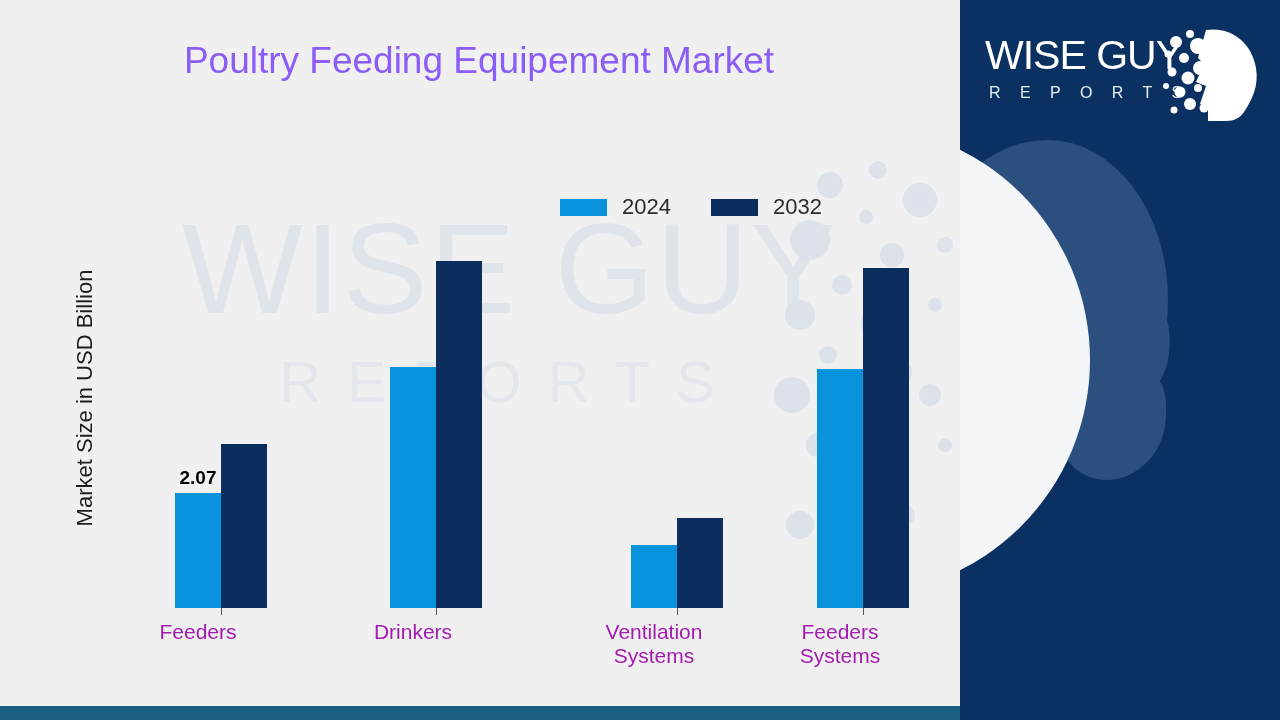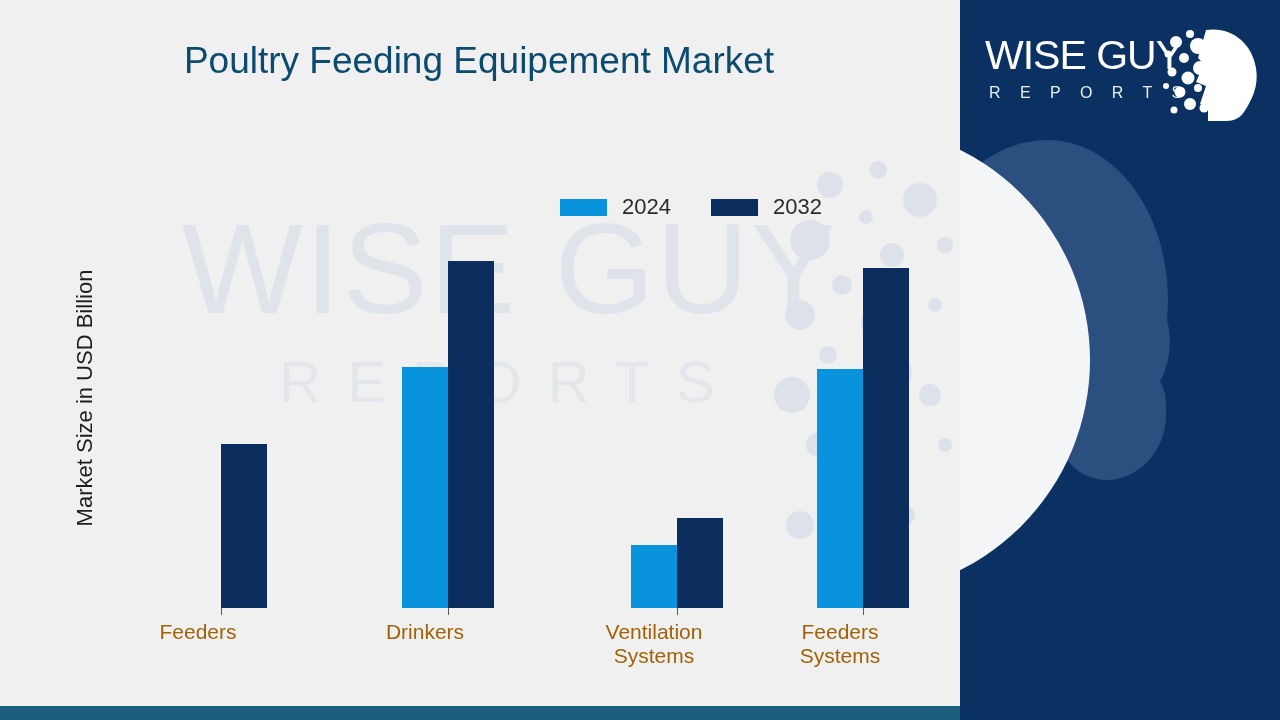--- a/index.html
+++ b/index.html
@@ -74,21 +74,21 @@
     font-family:"Liberation Sans","DejaVu Sans",sans-serif;
     font-size:58px;font-weight:400;color:#e3e7ec;letter-spacing:26px;
     line-height:1;
   }
   .wm-dots{position:absolute;left:700px;top:-60px;}
 
   
   .chart-title{
     position:absolute;left:0px;top:40px;width:958px;text-align:center;
     font-family:"Liberation Sans","DejaVu Sans",sans-serif;
-    font-size:37px;font-weight:400;color:#0c4a6e;
+    font-size:37px;font-weight:400;color:#8b5cf6;
     white-space:nowrap;
   }
 
   
   .legend{
     position:absolute;left:560px;top:194px;
     display:flex;align-items:center;gap:40px;
   }
   .legend-item{display:flex;align-items:center;gap:15px;}
   .legend-swatch{width:47px;height:17px;display:block;}
@@ -117,21 +117,21 @@
     position:absolute;bottom:100%;left:50%;transform:translate(-50%,-4px);
     font-family:"Liberation Sans","DejaVu Sans",sans-serif;
     font-size:19px;font-weight:bold;color:#000;white-space:nowrap;
   }
   .tick{
     position:absolute;top:368px;left:46px;width:1px;height:7px;background:#5a5a5a;
   }
   .cat-label{
     position:absolute;top:380px;left:-52px;width:150px;text-align:center;
     font-family:"Liberation Sans","DejaVu Sans",sans-serif;
-    font-size:21px;color:#a16207;line-height:1.12;
+    font-size:21px;color:#a21caf;line-height:1.12;
   }
 </style>
 </head>
 <body>
 
 <div id="stage">
 
   <div class="watermark">
     <div class="wm-line1">WISE GUY</div>
     <div class="wm-line2">REPORTS</div>
@@ -173,27 +173,30 @@
     <div class="legend-item">
       <span class="legend-swatch" style="background:#0b2e5e"></span>
       <span class="legend-label">2032</span>
     </div>
   </div>
 
   <div class="y-axis-title">Market Size in USD Billion</div>
 
   <div class="plot" id="plot">
       <div class="group" style="left: 65px; width: 92px;">
+        <div class="bar s2024" style="height: 115.418px; background: rgb(10, 147, 221);">
+          <span class="bar-label">2.07</span>
+        </div>
         <div class="bar s2032" style="height: 163.927px; background: rgb(11, 46, 94);"></div>
         <div class="tick"></div>
         <div class="cat-label">
           <div>Feeders</div>
         </div>
       </div>
-      <div class="group" style="left: 292px; width: 76px; padding-left: 16px;">
+      <div class="group" style="left: 280px; width: 76px; padding-left: 16px;">
         <div class="bar s2024" style="height: 240.873px; background: rgb(10, 147, 221);"></div>
         <div class="bar s2032" style="height: 347.37px; background: rgb(11, 46, 94);"></div>
         <div class="tick"></div>
         <div class="cat-label">
           <div>Drinkers</div>
         </div>
       </div>
       <div class="group" style="left: 521px; width: 92px;">
         <div class="bar s2024" style="height: 63.0061px; background: rgb(10, 147, 221);"></div>
         <div class="bar s2032" style="height: 89.7697px; background: rgb(11, 46, 94);"></div>

